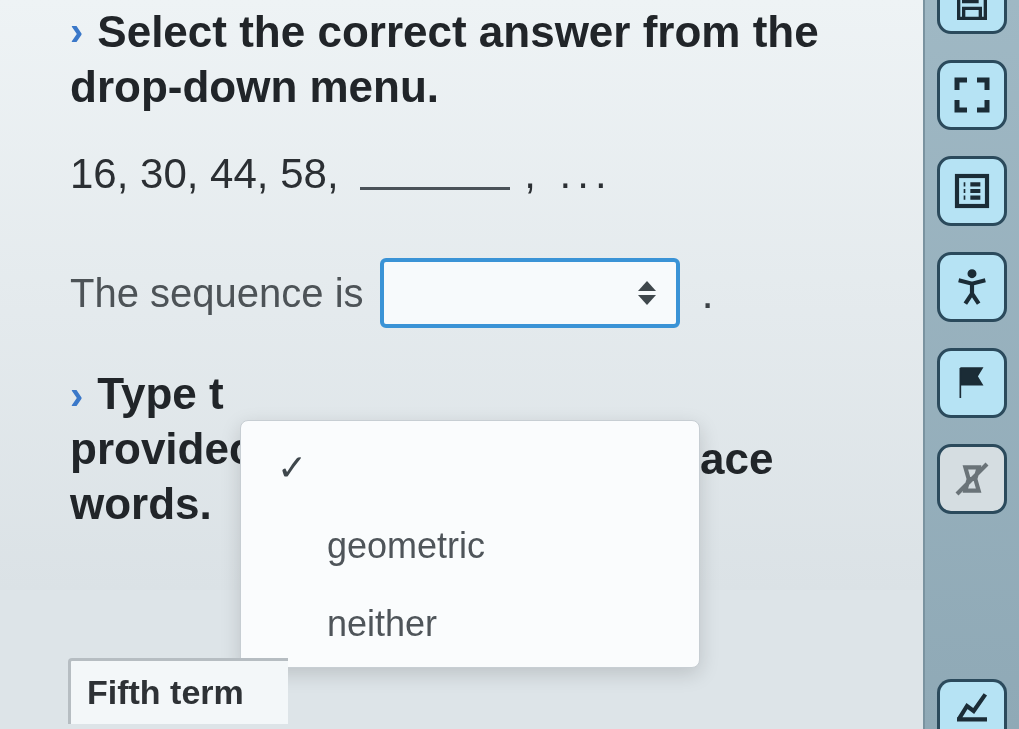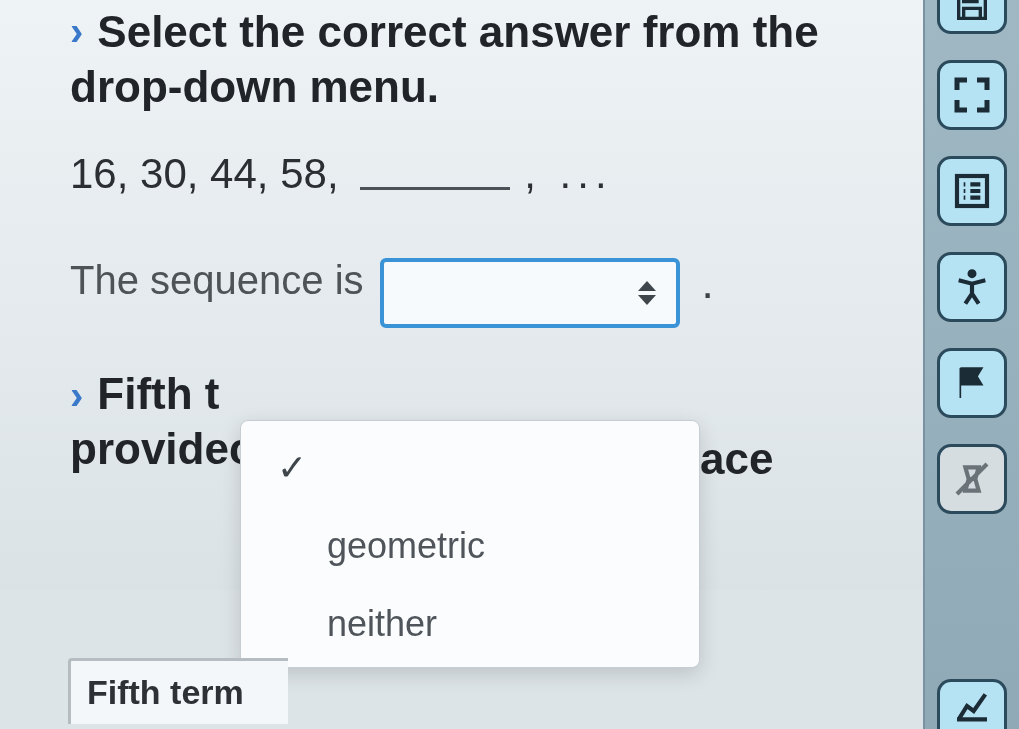--- a/index.html
+++ b/index.html
@@ -43,21 +43,21 @@
   .blank {
     display: inline-block;
     width: 150px;
     border-bottom: 3px solid #4a5258;
     vertical-align: -2px;
     margin: 0 4px 0 10px;
   }
   .dots { letter-spacing: 6px; margin-left: 10px;}
   .row-select {
     display: flex;
-    align-items: flex-start;
+    align-items: center;
     gap: 16px;
     font-size: 40px;
     color: #4d5357;
     margin-bottom: 38px;
   }
   .select-box {
     width: 300px; height: 70px;
     border: 4px solid #3a93d6;
     border-radius: 6px;
     background: #f7fafc;
@@ -177,22 +177,23 @@
       <div class="select-box">
         <div class="updown">
           <div class="tri up"></div>
           <div class="tri down"></div>
         </div>
       </div>
       <span class="period">.</span>
     </div>
 
     <div class="q2-heading">
-      <span class="chev">›</span><span>Fifth t</span><br>
+      <span class="chev">›</span><span>Type t</span><br>
       <span>providec</span><br>
+      <span>words.</span>
     </div>
 
   </div>
 
   <div class="q2-right">
     <span>ace</span><br>
   </div>
 
   <div class="dropdown">
     <div class="dd-row">

